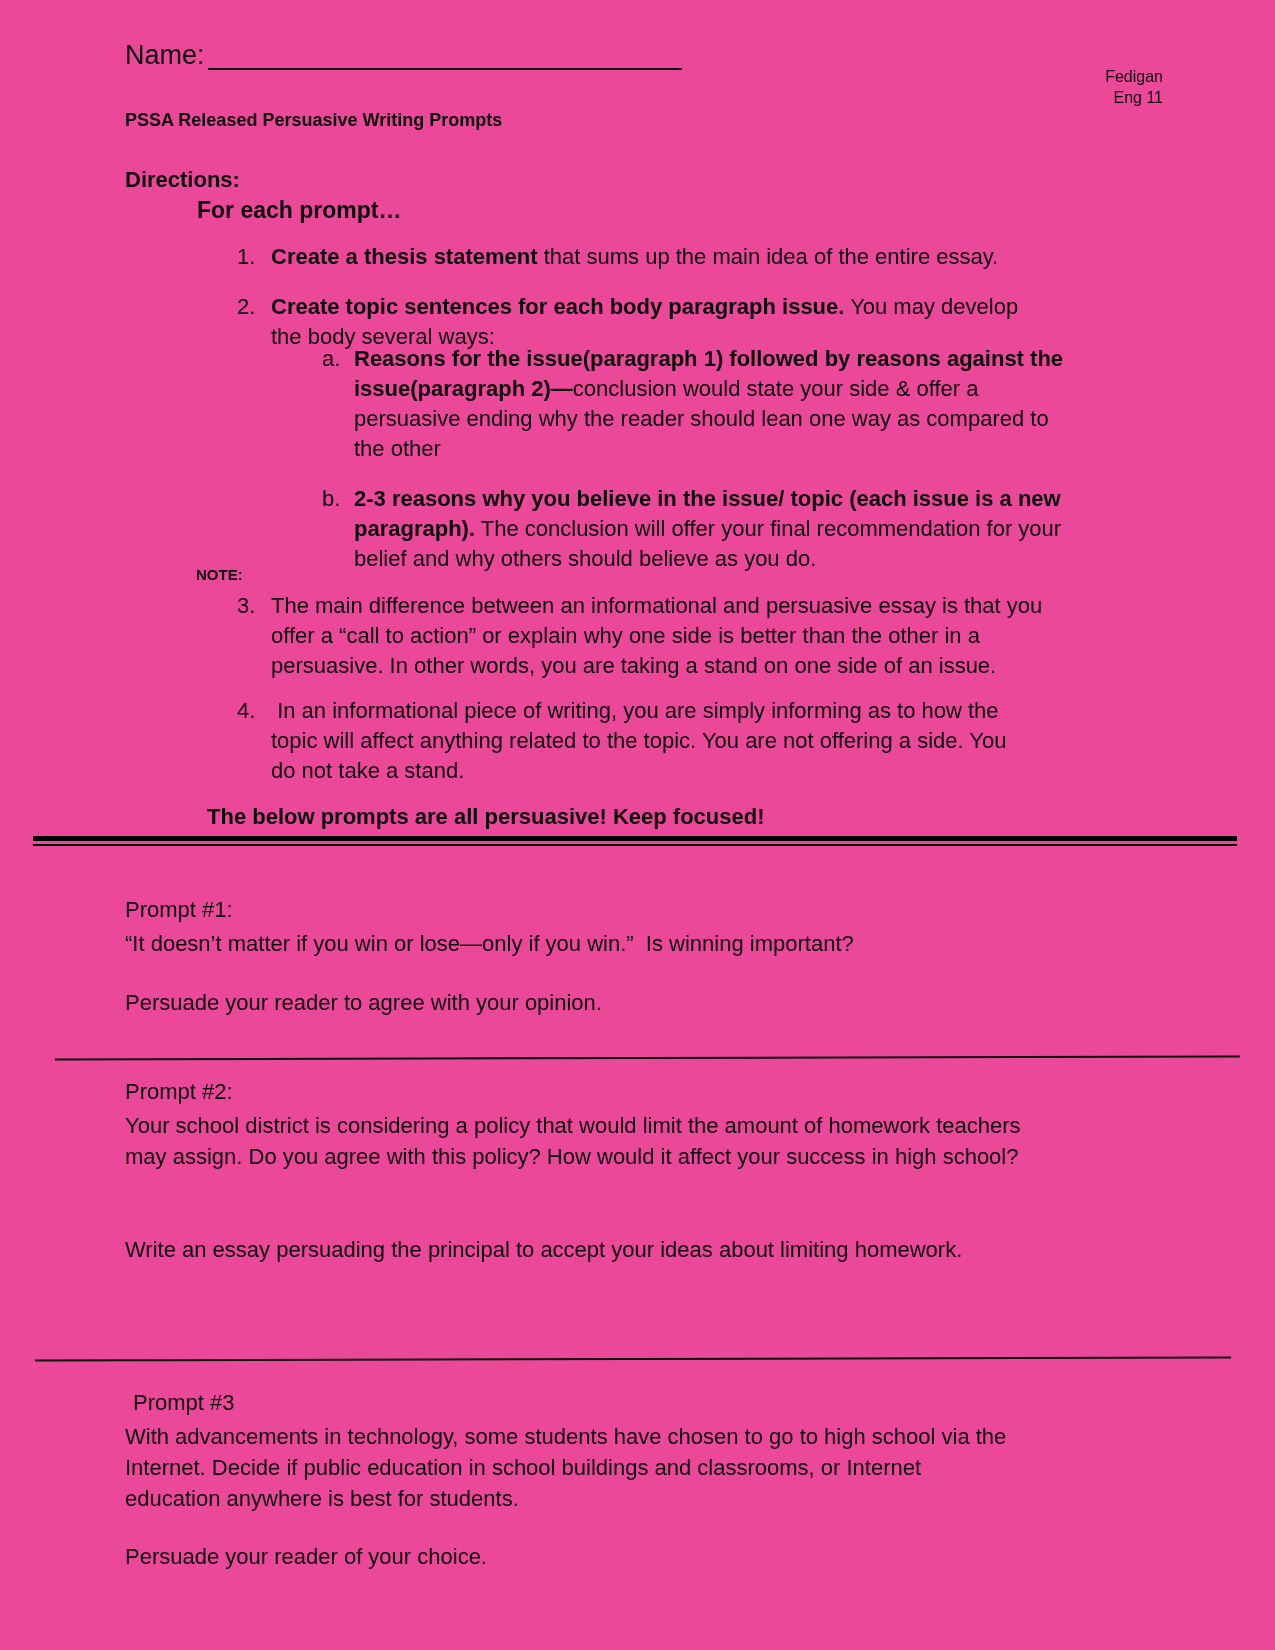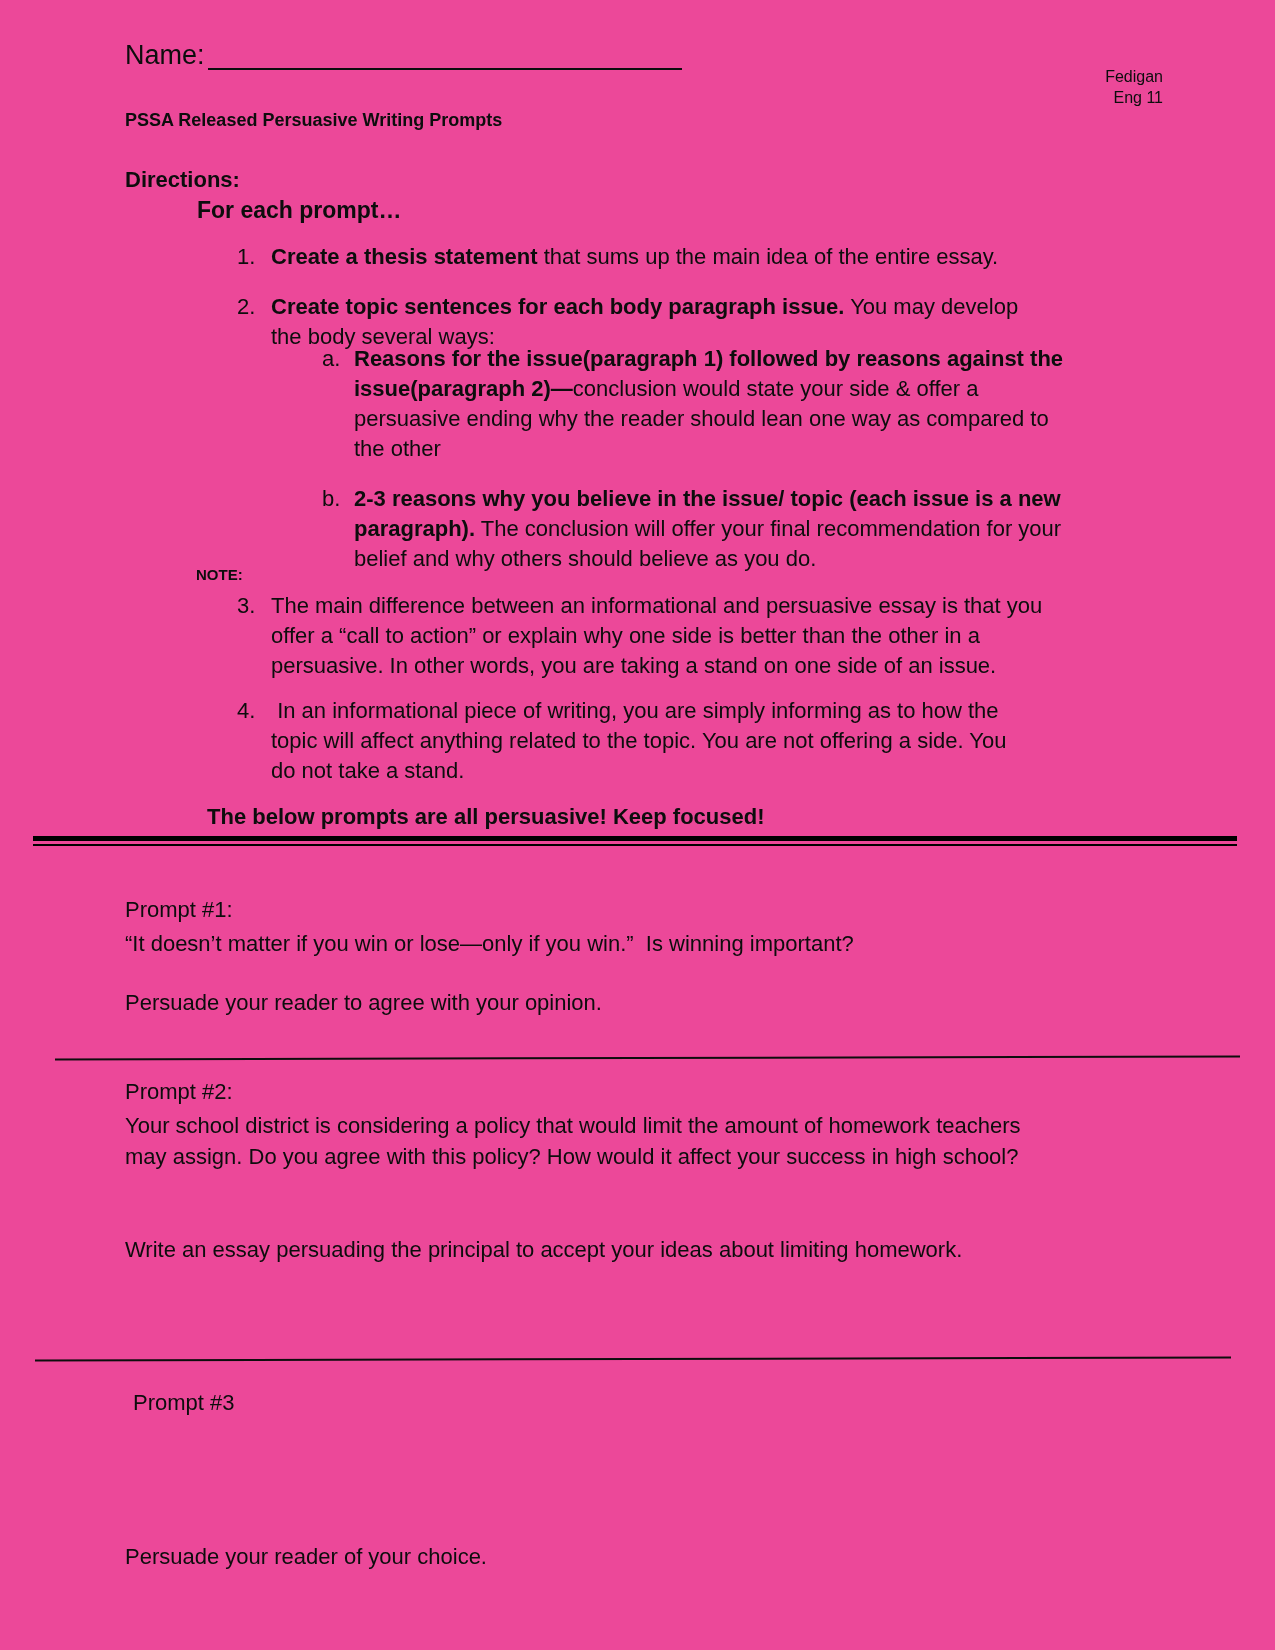--- a/index.html
+++ b/index.html
@@ -122,15 +122,16 @@
 
   <div class="abs sep sep-1"></div>
 
   <div class="abs p-heading p2-h">Prompt #2:</div>
   <div class="abs prompt-text p2-body">Your school district is considering a policy that would limit the amount of homework teachers may assign. Do you agree with this policy? How would it affect your success in high school?</div>
   <div class="abs prompt-text p2-follow">Write an essay persuading the principal to accept your ideas about limiting homework.</div>
 
   <div class="abs sep sep-2"></div>
 
   <div class="abs p-heading p3-h">Prompt #3</div>
+  <div class="abs prompt-text p3-body">With advancements in technology, some students have chosen to go to high school via the Internet. Decide if public education in school buildings and classrooms, or Internet education anywhere is best for students.</div>
   <div class="abs prompt-text p3-follow">Persuade your reader of your choice.</div>
 
 </div>
 
 </body></html>

